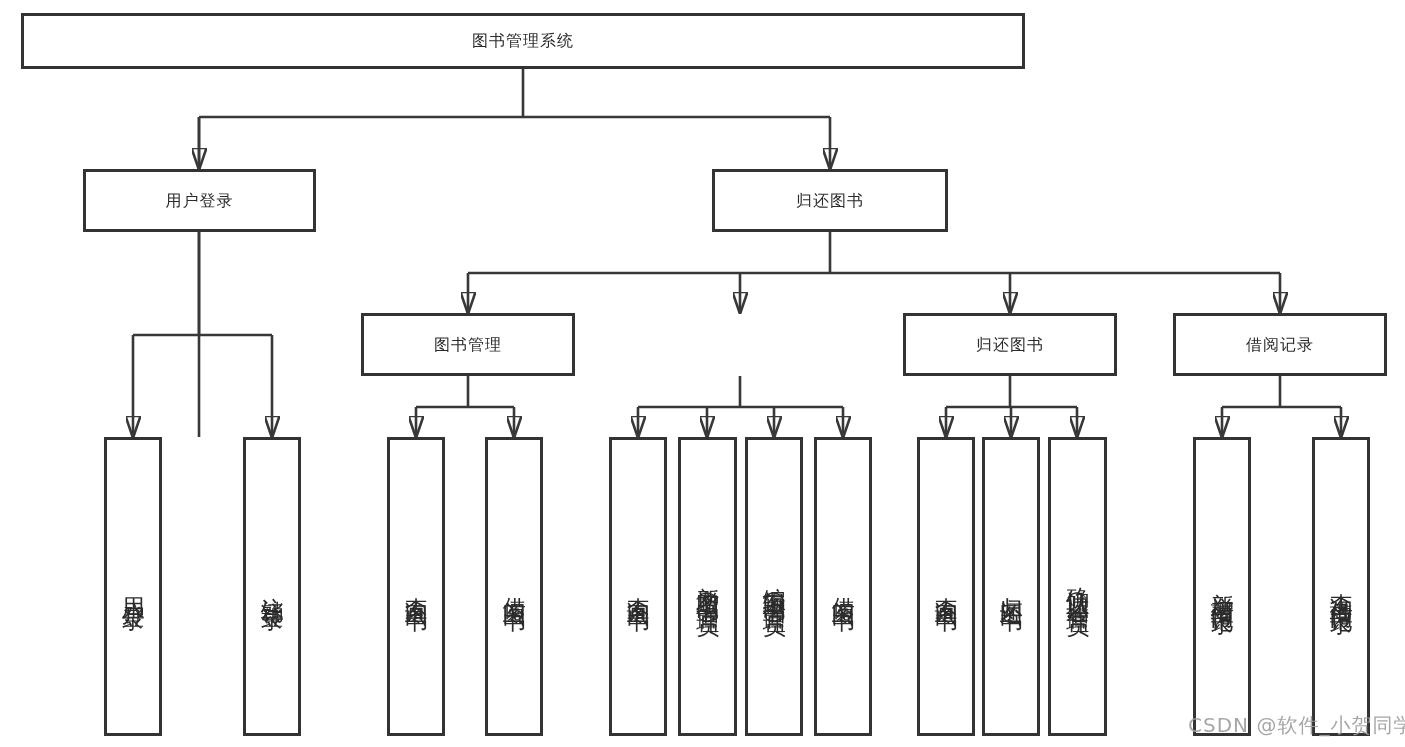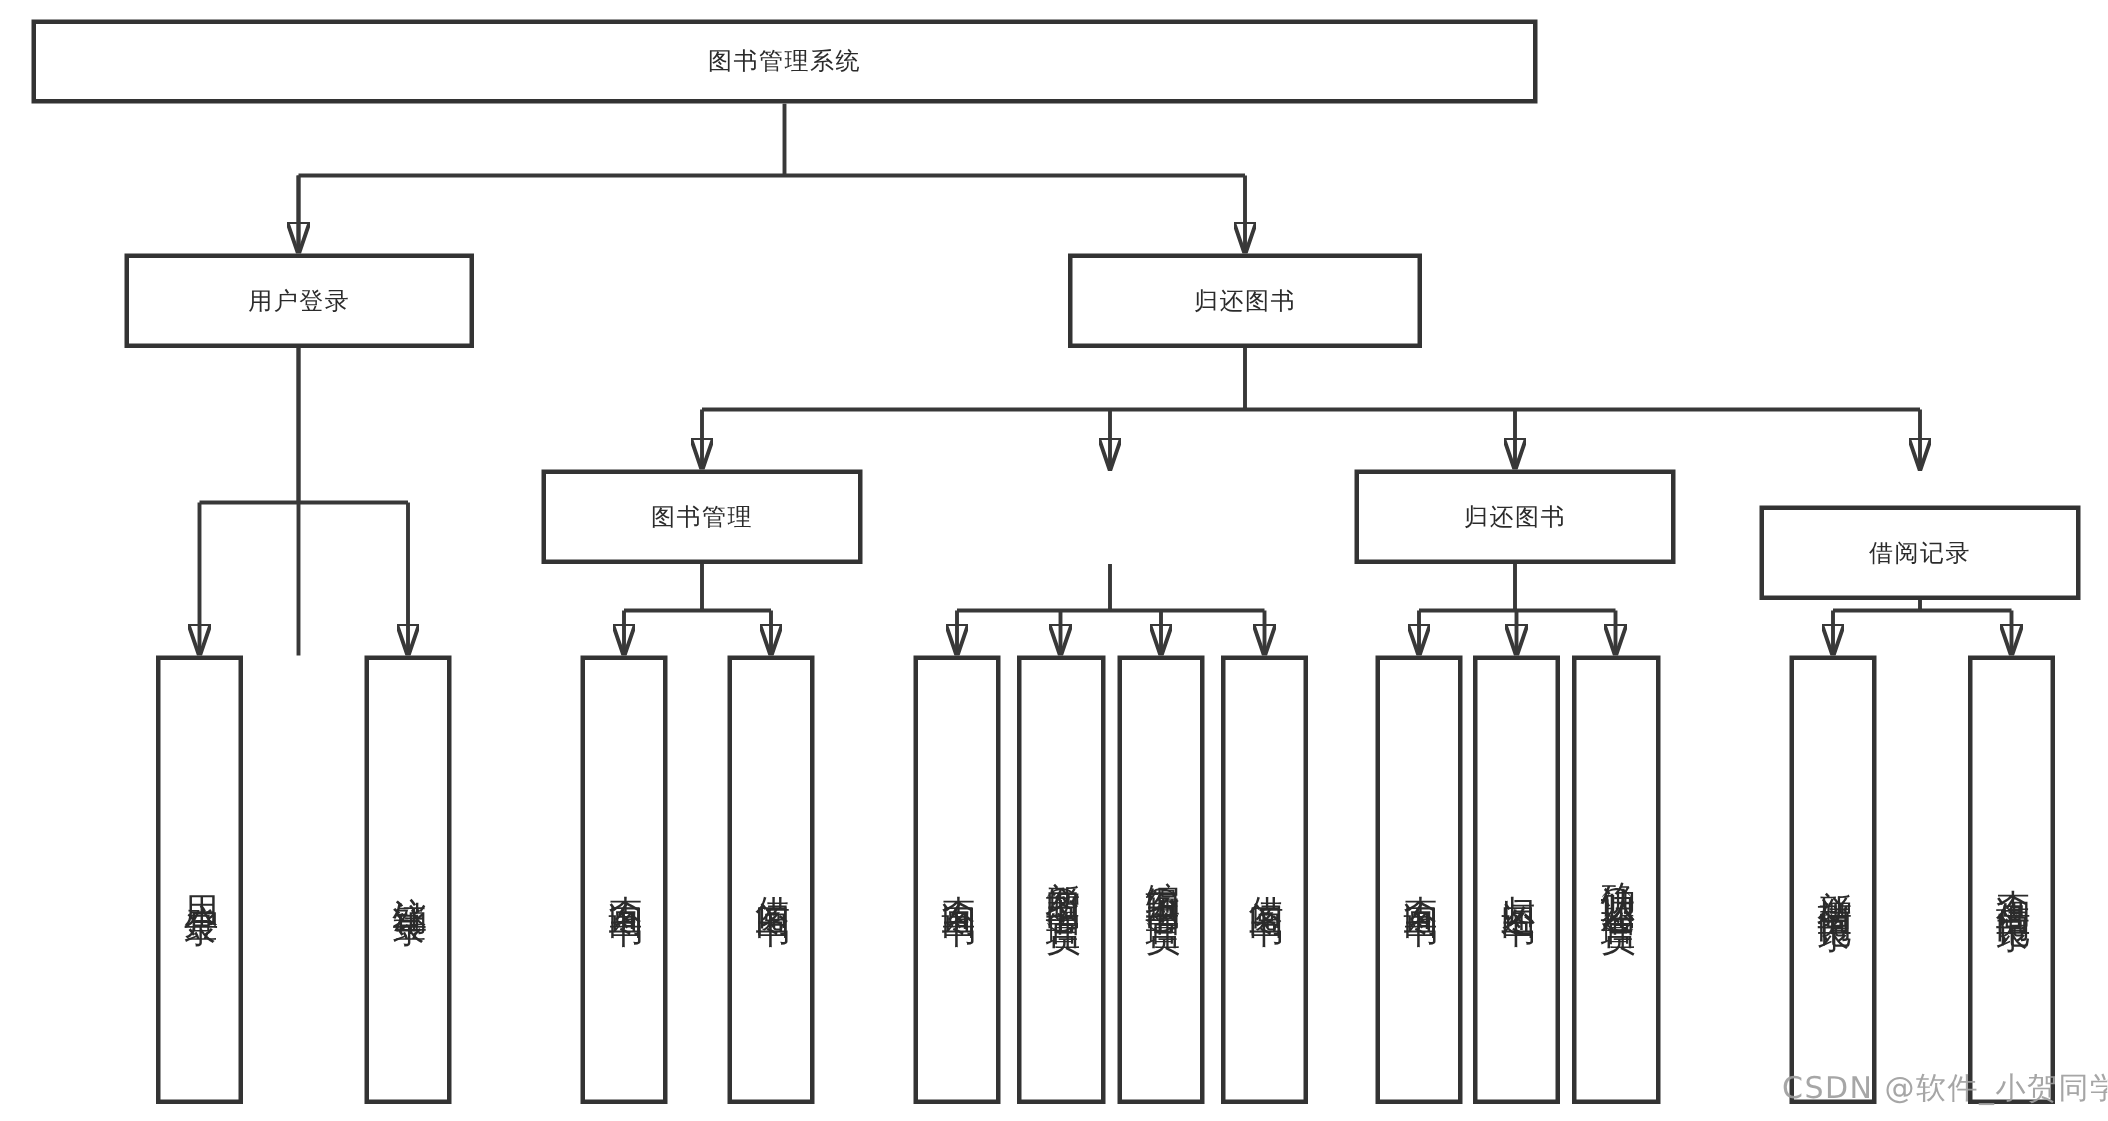--- a/index.html
+++ b/index.html
@@ -110,21 +110,21 @@
     </g>
   </svg>
 
   <div class="box h" style="left:21px; top:13px; width:1004px; height:56px;">图书管理系统</div>
 
   <div class="box h" style="left:83px; top:169px; width:233px; height:63px;">用户登录</div>
   <div class="box h" style="left:712px; top:169px; width:236px; height:63px;">归还图书</div>
 
   <div class="box h" style="left:361px; top:313px; width:214px; height:63px;">图书管理</div>
   <div class="box h" style="left:903px; top:313px; width:214px; height:63px;">归还图书</div>
-  <div class="box h" style="left:1173px; top:313px; width:214px; height:63px;margin-top:24px;">借阅记录</div>
+  <div class="box h" style="left:1173px; top:313px; width:214px; height:63px;">借阅记录</div>
 
   <div class="box v" style="left:104px; top:437px; width:58px; height:299px;">用户登录</div>
   <div class="box v" style="left:243px; top:437px; width:58px; height:299px;">注销登录</div>
 
   <div class="box v" style="left:387px; top:437px; width:58px; height:299px;">查询图书</div>
   <div class="box v" style="left:485px; top:437px; width:58px; height:299px;">借阅图书</div>
 
   <div class="box v" style="left:609px; top:437px; width:58px; height:299px;">查询图书</div>
   <div class="box v" style="left:678px; top:437px; width:59px; height:299px;">新增图书（管理员）</div>
   <div class="box v" style="left:745px; top:437px; width:58px; height:299px;">编辑图书（管理员）</div>

